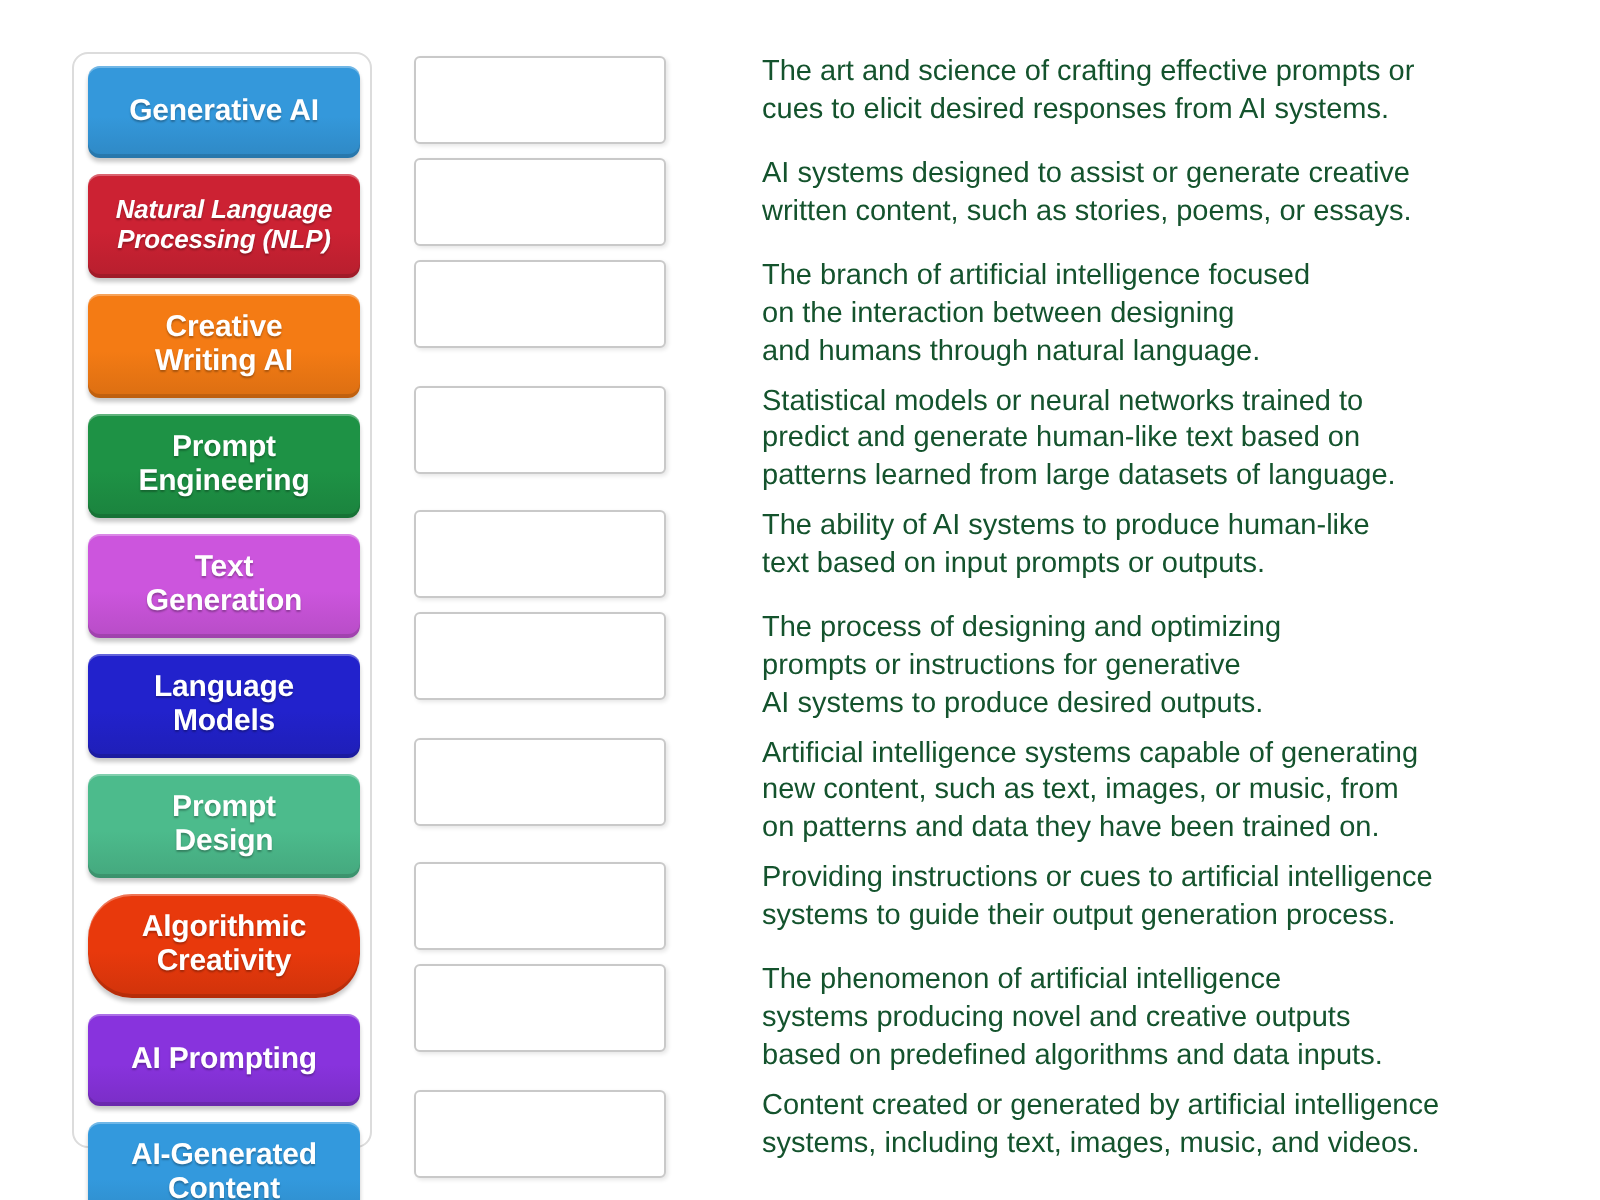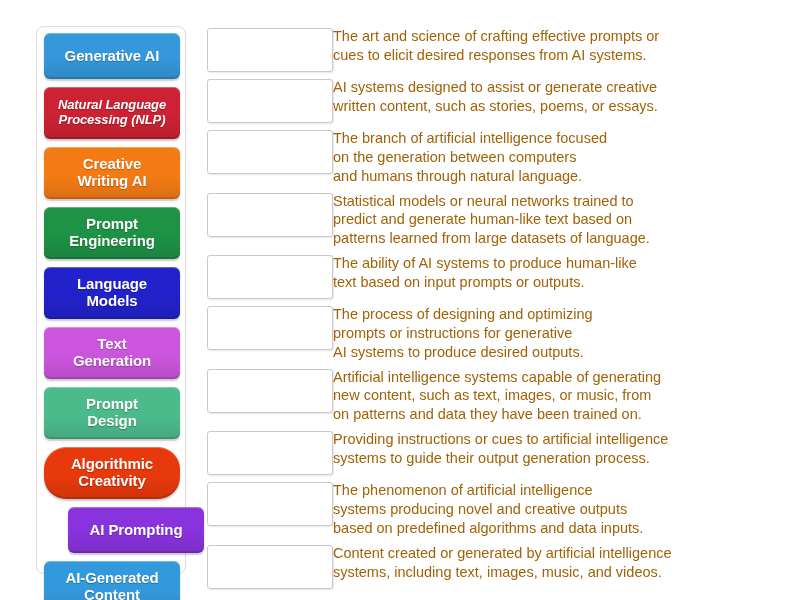--- a/index.html
+++ b/index.html
@@ -88,68 +88,69 @@
     border: 1px solid #c9c9c9;
     border-radius: 3px;
     background: #ffffff;
     box-shadow: 1px 1px 2px rgba(0,0,0,0.10);
     margin-top: 2px;
   }
 
   .definition {
     flex: 1 1 auto;
     padding-left: 0;
-    color: #a16207;
+    color: #14532d;
     font-size: 14.5px;
     line-height: 1.30;
     white-space: pre-line;
     padding-top: 1px;
+    margin-left: 48px;
   }
 </style>
 </head>
 <body>
 
 <div id="app">
 
   <div class="terms-panel" id="terms-panel">
       <div class="term-tile" style="background: linear-gradient(rgb(52, 152, 219) 0%, rgb(52, 152, 219) 55%, rgba(0, 0, 0, 0.1) 100%), rgb(52, 152, 219); white-space: pre-line;">Generative AI</div>
       <div class="term-tile two-line small" style="background: linear-gradient(rgb(204, 34, 51) 0%, rgb(204, 34, 51) 55%, rgba(0, 0, 0, 0.1) 100%), rgb(204, 34, 51); white-space: pre-line;">Natural Language
 Processing (NLP)</div>
       <div class="term-tile two-line" style="background: linear-gradient(rgb(244, 123, 20) 0%, rgb(244, 123, 20) 55%, rgba(0, 0, 0, 0.1) 100%), rgb(244, 123, 20); white-space: pre-line;">Creative
 Writing AI</div>
       <div class="term-tile two-line" style="background: linear-gradient(rgb(30, 146, 69) 0%, rgb(30, 146, 69) 55%, rgba(0, 0, 0, 0.1) 100%), rgb(30, 146, 69); white-space: pre-line;">Prompt
 Engineering</div>
+      <div class="term-tile two-line" style="background: linear-gradient(rgb(204, 85, 221) 0%, rgb(204, 85, 221) 55%, rgba(0, 0, 0, 0.1) 100%), rgb(204, 85, 221); white-space: pre-line;">Text
+Generation</div>
       <div class="term-tile two-line" style="background: linear-gradient(rgb(34, 34, 204) 0%, rgb(34, 34, 204) 55%, rgba(0, 0, 0, 0.1) 100%), rgb(34, 34, 204); white-space: pre-line;">Language
 Models</div>
-      <div class="term-tile two-line" style="background: linear-gradient(rgb(204, 85, 221) 0%, rgb(204, 85, 221) 55%, rgba(0, 0, 0, 0.1) 100%), rgb(204, 85, 221); white-space: pre-line;">Text
-Generation</div>
       <div class="term-tile two-line" style="background: linear-gradient(rgb(76, 187, 140) 0%, rgb(76, 187, 140) 55%, rgba(0, 0, 0, 0.1) 100%), rgb(76, 187, 140); white-space: pre-line;">Prompt
 Design</div>
       <div class="term-tile two-line" style="background: linear-gradient(rgb(232, 57, 12) 0%, rgb(232, 57, 12) 55%, rgba(0, 0, 0, 0.1) 100%), rgb(232, 57, 12); white-space: pre-line; border-radius: 22px;">Algorithmic
 Creativity</div>
-      <div class="term-tile" style="background: linear-gradient(rgb(136, 51, 221) 0%, rgb(136, 51, 221) 55%, rgba(0, 0, 0, 0.1) 100%), rgb(136, 51, 221); white-space: pre-line; margin-left: 24px;">AI Prompting</div>
+      <div class="term-tile" style="background: linear-gradient(rgb(136, 51, 221) 0%, rgb(136, 51, 221) 55%, rgba(0, 0, 0, 0.1) 100%), rgb(136, 51, 221); white-space: pre-line;">AI Prompting</div>
       <div class="term-tile two-line" style="background: linear-gradient(rgb(51, 153, 221) 0%, rgb(51, 153, 221) 55%, rgba(0, 0, 0, 0.1) 100%), rgb(51, 153, 221); white-space: pre-line;">AI-Generated
 Content</div>
     </div>
 
   <div class="answers-column" id="answers-column">
       <div class="answer-row">
         <div class="drop-slot"></div>
         <div class="definition">The art and science of crafting effective prompts or
 cues to elicit desired responses from AI systems.</div>
       </div>
       <div class="answer-row">
         <div class="drop-slot"></div>
         <div class="definition">AI systems designed to assist or generate creative
 written content, such as stories, poems, or essays.</div>
       </div>
       <div class="answer-row">
         <div class="drop-slot"></div>
         <div class="definition">The branch of artificial intelligence focused
-on the generation between computers
+on the interaction between designing
 and humans through natural language.</div>
       </div>
       <div class="answer-row">
         <div class="drop-slot"></div>
         <div class="definition">Statistical models or neural networks trained to
 predict and generate human-like text based on
 patterns learned from large datasets of language.</div>
       </div>
       <div class="answer-row">
         <div class="drop-slot"></div>

